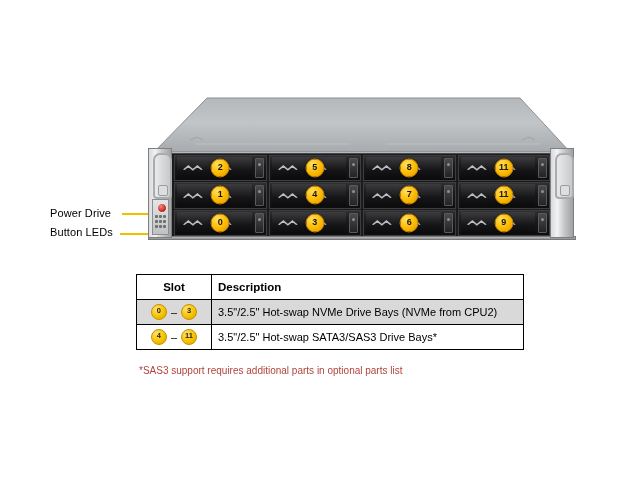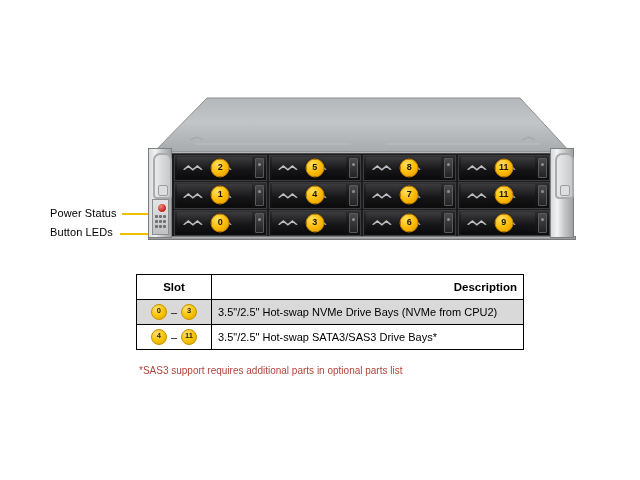--- a/index.html
+++ b/index.html
@@ -120,21 +120,21 @@
   
   #slot-table{
     position:absolute;left:136px;top:274px;width:388px;
     border-collapse:collapse;font-size:11px;color:#000;
     background:#fff;
   }
   #slot-table th,#slot-table td{
     border:1px solid #000;padding:3px 6px;text-align:left;vertical-align:middle;
     font-weight:normal;
   }
-  #slot-table th{font-weight:bold;font-size:11.5px;height:18px;background:#fff;text-align:right;}
+  #slot-table th{font-weight:bold;font-size:11.5px;height:18px;background:#fff;}
   #slot-table .col-slot{width:62px;text-align:center;}
   #slot-table tr.shaded td{background:#d9d9d9;}
   #slot-table td{height:18px;}
 
   .range{display:flex;align-items:center;justify-content:center;gap:4px;}
   .mini-badge{
     display:inline-block;width:14px;height:14px;border-radius:50%;
     background:radial-gradient(circle at 34% 28%,#ffe070,#f5c300 55%,#dda200 100%);
     border:1px solid #c79200;
     font-size:7.5px;font-weight:bold;line-height:12px;text-align:center;color:#2a1f00;
@@ -145,21 +145,21 @@
   #footnote{
     position:absolute;left:139px;top:365px;font-size:10px;color:#b0443c;
     white-space:nowrap;
   }
 </style>
 </head>
 <body>
 
 <div id="root">
 
-  <div class="callout-label" style="left:50px;top:207px;">Power Status</div>
+  <div class="callout-label" style="left:50px;top:207px;">Power Drive</div>
   <div class="leader" style="left:122px;top:213px;width:32px;"></div>
 
   <div class="callout-label" style="left:50px;top:226px;">Button LEDs</div>
   <div class="leader" style="left:120px;top:233px;width:34px;"></div>
 
   <div id="chassis">
 
     <div class="lid">
       <svg width="424" height="64" viewBox="0 0 424 64">
         <defs>

